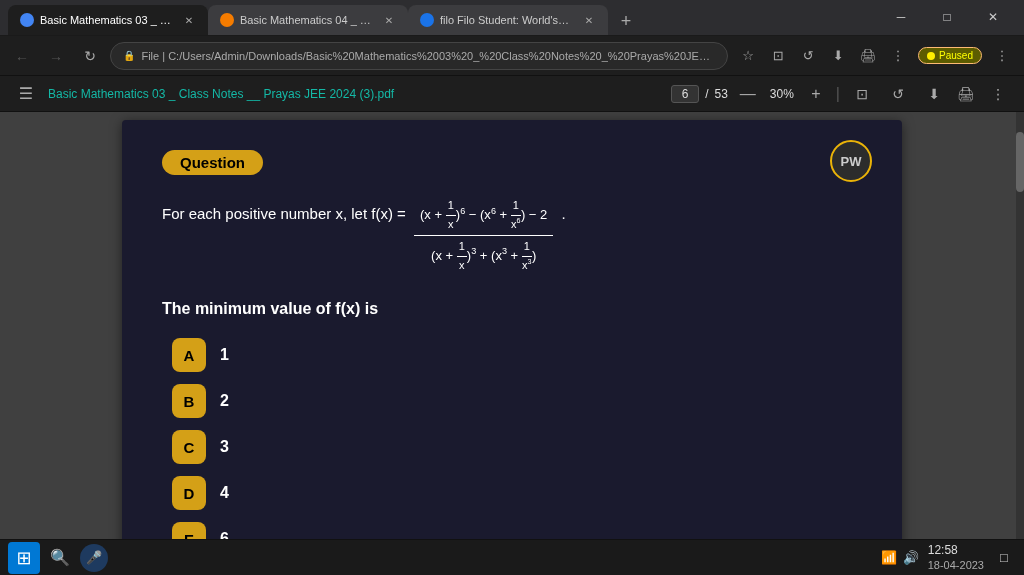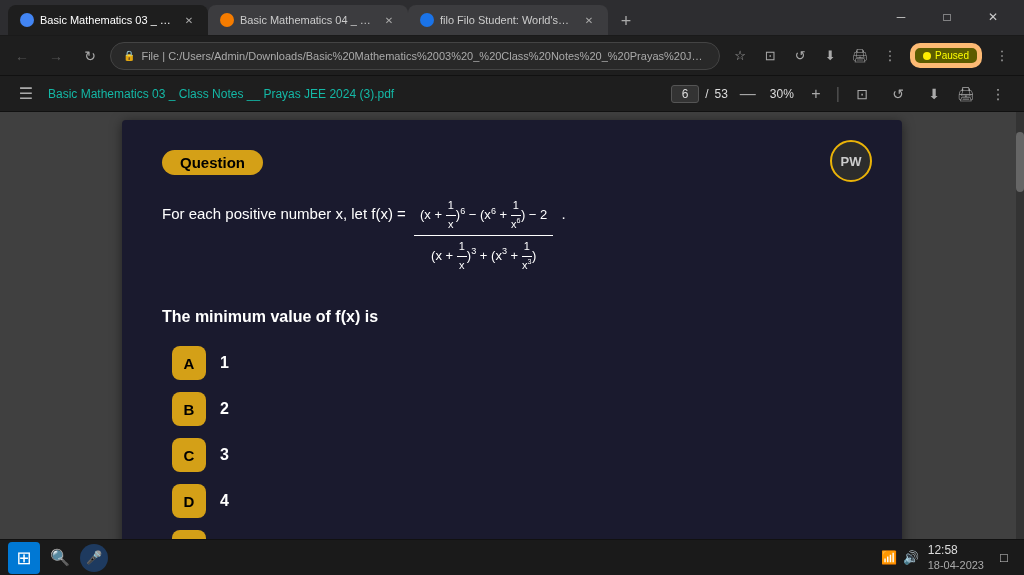--- a/index.html
+++ b/index.html
@@ -77,21 +77,21 @@
       overflow: hidden;
       text-overflow: ellipsis;
       white-space: nowrap;
     }
     .addr-icon { color: #aaa; font-size: 10px; margin-right: 6px; }
     .addr-text { font-size: 11px; color: #aaa; overflow: hidden; text-overflow: ellipsis; white-space: nowrap; }
     .addr-actions { display: flex; gap: 2px; }
     .addr-action-btn { width: 28px; height: 28px; display: flex; align-items: center; justify-content: center; color: #aaa; font-size: 13px; cursor: pointer; border-radius: 50%; }
     .paused-badge {
       background: #5c5c00;
-      border: 5px solid #fdba74;
+      border: 1px solid #fdba74;
       color: #ffff00;
       font-size: 10px;
       padding: 2px 8px;
       border-radius: 10px;
       display: flex; align-items: center; gap: 4px;
     }
     .paused-dot { width: 8px; height: 8px; border-radius: 50%; background: #ffee00; }
 
     
     .pdf-toolbar {
@@ -156,21 +156,21 @@
       background: #2c2c2c;
       border: 2px solid #eab308;
       display: flex; align-items: center; justify-content: center;
       color: #ccc;
       font-size: 13px;
       font-weight: bold;
     }
     .question-text {
       color: #fff;
       font-size: 15px;
-      margin-bottom: 32px;
+      margin-bottom: 24px;
       line-height: 1.6;
     }
     .min-value-text {
       color: #fff;
       font-size: 16px;
       font-weight: bold;
       margin-bottom: 20px;
     }
 
     

